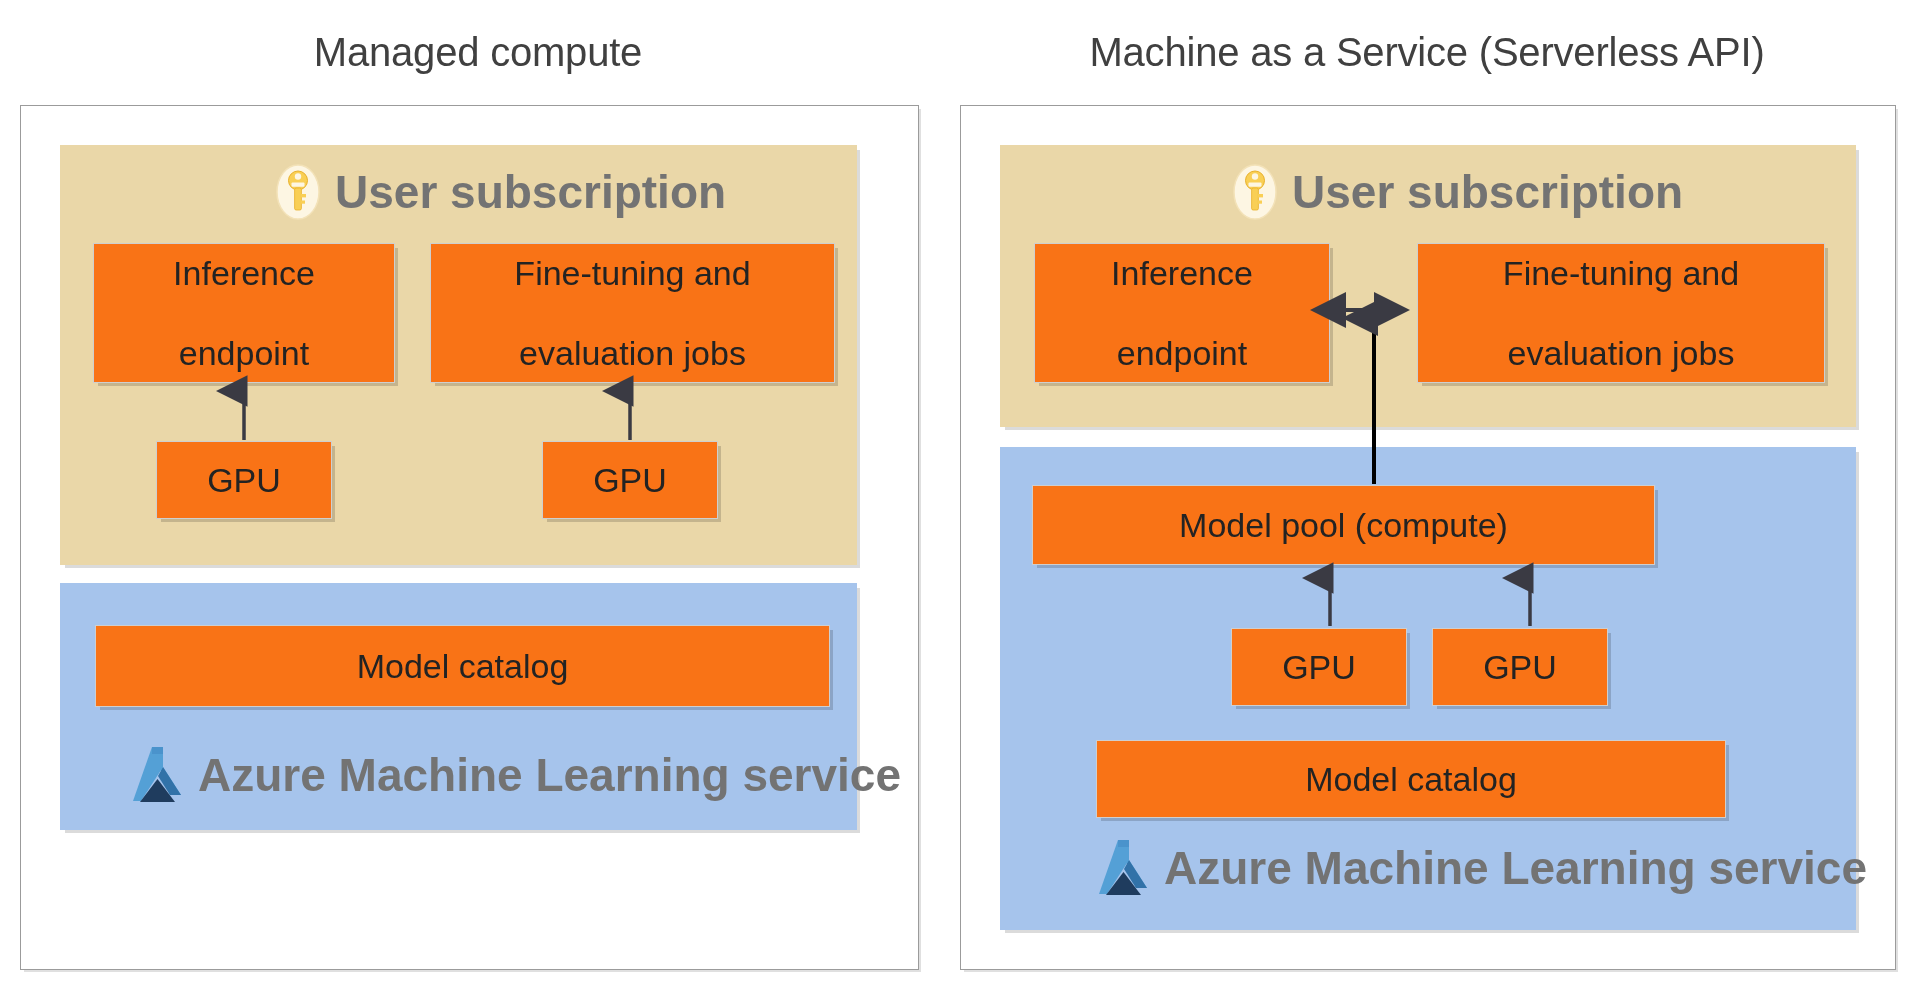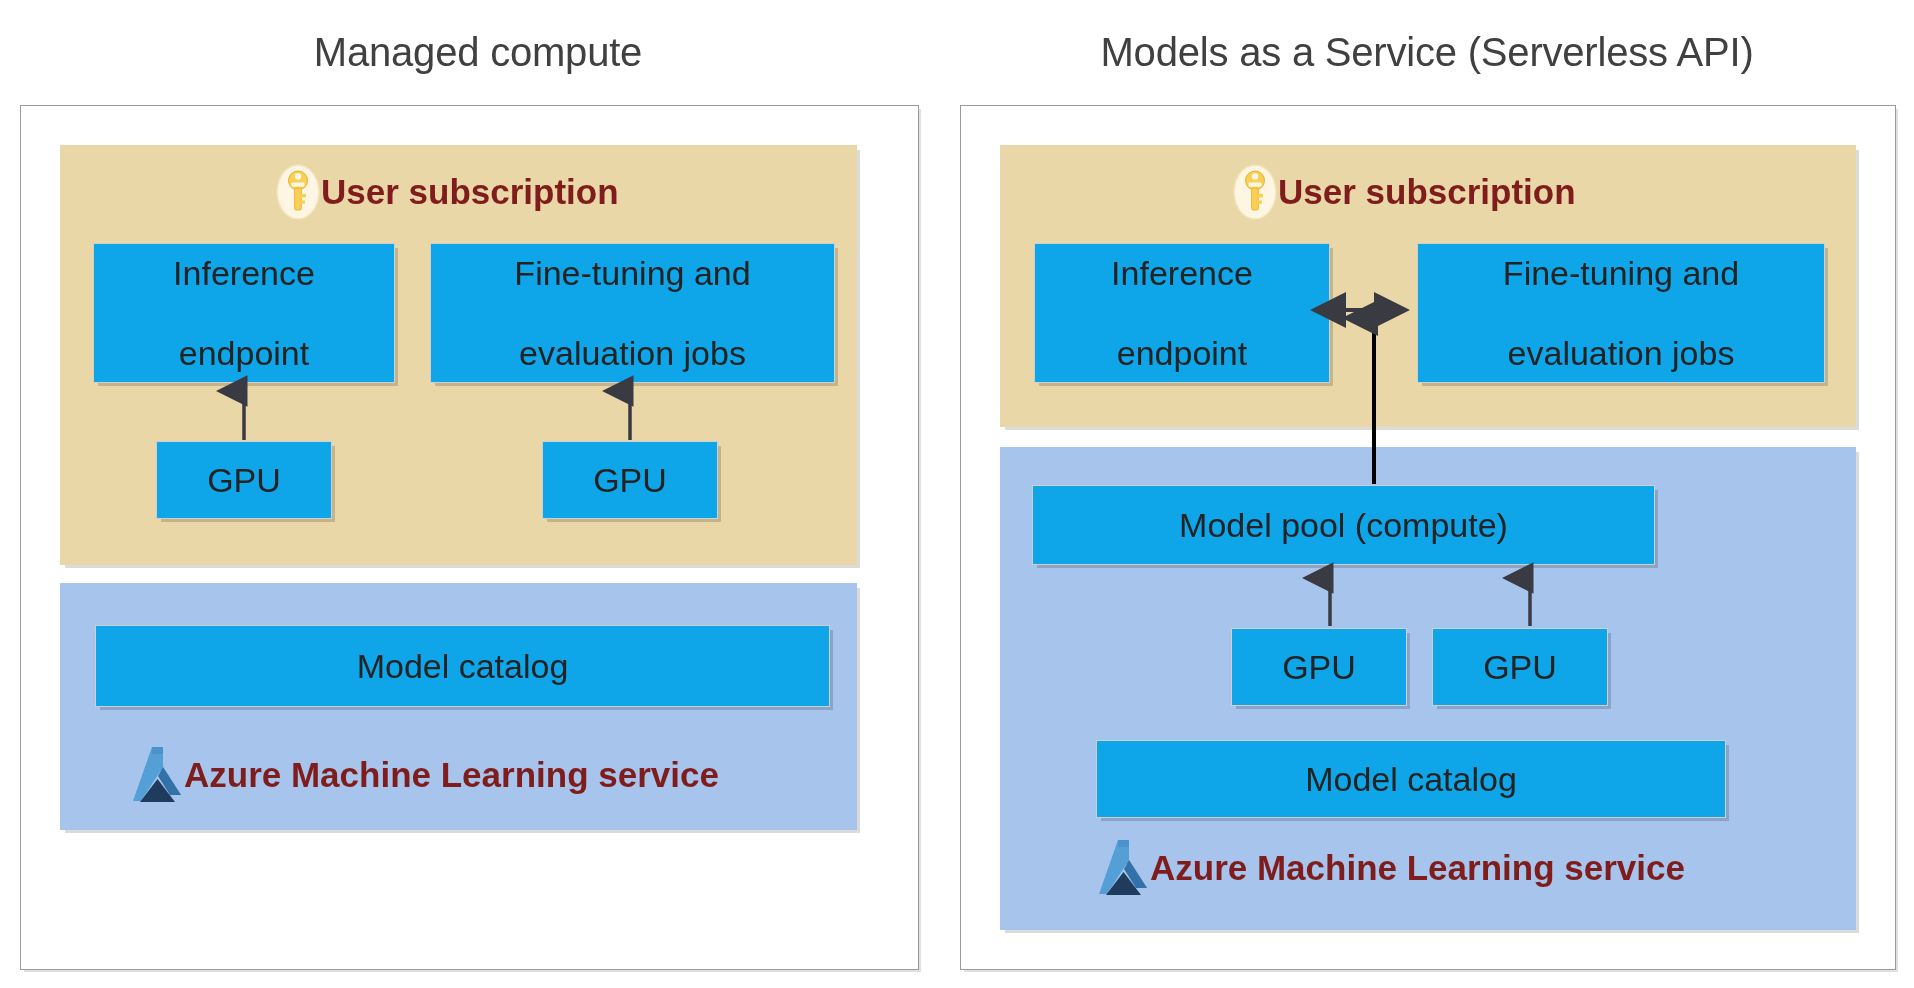--- a/index.html
+++ b/index.html
@@ -54,21 +54,21 @@
 
   #zone-left-tan   { left: 60px;  top: 145px; width: 797px; height: 420px; }
   #zone-left-blue  { left: 60px;  top: 583px; width: 797px; height: 247px; }
   #zone-right-tan  { left: 1000px; top: 145px; width: 856px; height: 282px; }
   #zone-right-blue { left: 1000px; top: 447px; width: 856px; height: 483px; }
 
   
   .wbox {
     position: absolute;
     box-sizing: border-box;
-    background: #0ea5e9;
+    background: #f97316;
     border: 1px solid #cfcfcf;
     display: flex;
     align-items: center;
     justify-content: center;
     text-align: center;
     font-size: 34px;
     line-height: 1.18;
     color: #232323;
     box-shadow: 4px 4px 0 -1px rgba(0,0,0,0.16);
     font-family: "Liberation Sans", sans-serif;
@@ -88,23 +88,24 @@
   #box-r-pool      { left: 1032px; top: 485px; width: 623px; height: 80px; }
   #box-r-gpu-1     { left: 1231px; top: 628px; width: 176px; height: 78px; }
   #box-r-gpu-2     { left: 1432px; top: 628px; width: 176px; height: 78px; }
   #box-r-catalog   { left: 1096px; top: 740px; width: 630px; height: 78px; }
 
   
   .zone-header {
     position: absolute;
     display: flex;
     align-items: center;
-    font-size: 35px;
+    gap: 14px;
+    font-size: 46px;
     font-weight: bold;
-    color: #7f1d1d;
+    color: #737373;
     white-space: nowrap;
     font-family: "Liberation Sans", sans-serif;
   }
   #hdr-left-sub   { left: 275px;  top: 163px; }
   #hdr-right-sub  { left: 1232px; top: 163px; }
   #hdr-left-aml   { left: 130px;  top: 745px; }
   #hdr-right-aml  { left: 1096px; top: 838px; }
 
   .icon-key  { width: 46px; height: 58px; flex: 0 0 auto; }
   .icon-aml  { width: 54px; height: 60px; flex: 0 0 auto; }
@@ -114,21 +115,21 @@
     position: absolute;
     left: 0; top: 0;
     width: 1914px; height: 988px;
     pointer-events: none;
   }
 </style>
 </head>
 <body>
 
 <div class="panel-title" id="title-left">Managed compute</div>
-<div class="panel-title" id="title-right">Models as a Service (Serverless API)</div>
+<div class="panel-title" id="title-right">Machine as a Service (Serverless API)</div>
 
 <div class="panel-frame" id="frame-left"></div>
 
 <div class="panel-frame" id="frame-right"></div>
 
 <div class="zone zone-tan" id="zone-left-tan"></div>
 <div class="zone zone-blue" id="zone-left-blue"></div>
 
 <div class="zone zone-tan" id="zone-right-tan"></div>
 <div class="zone zone-blue" id="zone-right-blue"></div>

